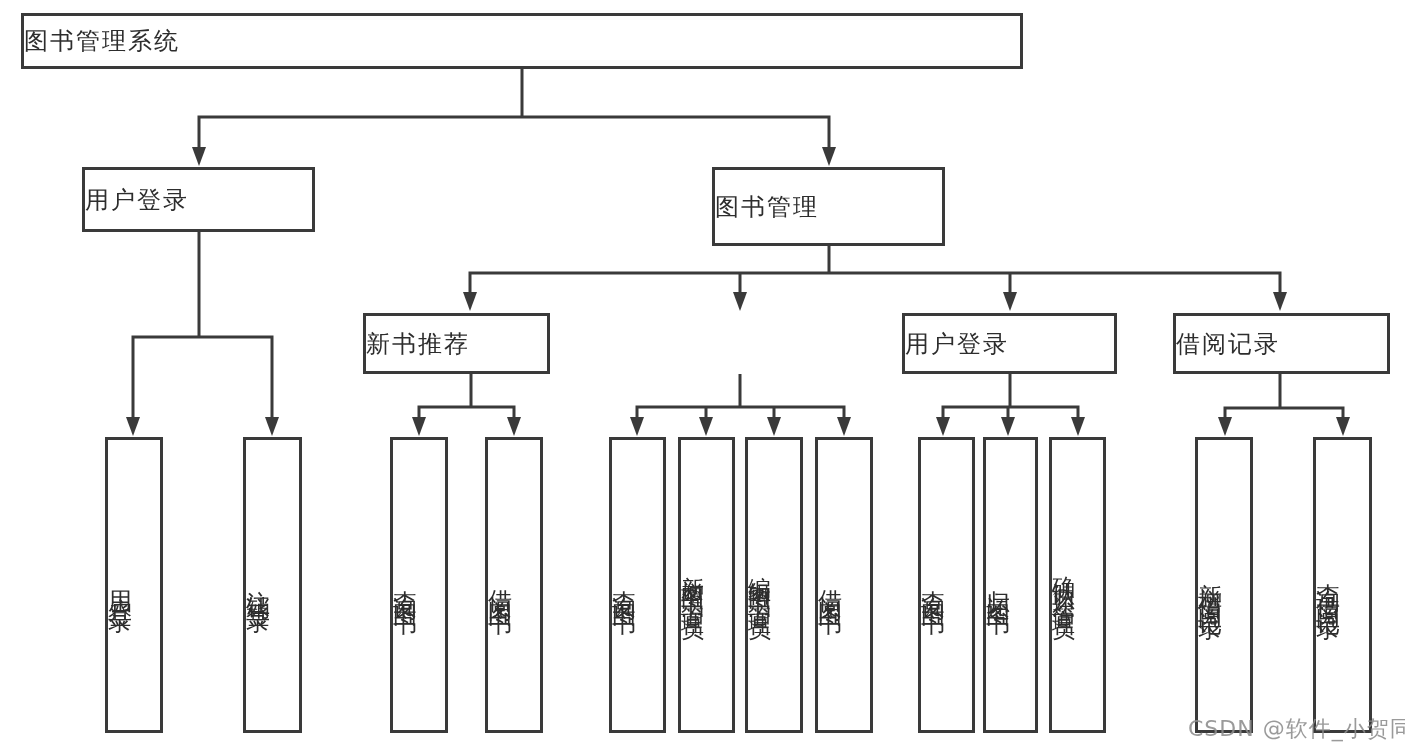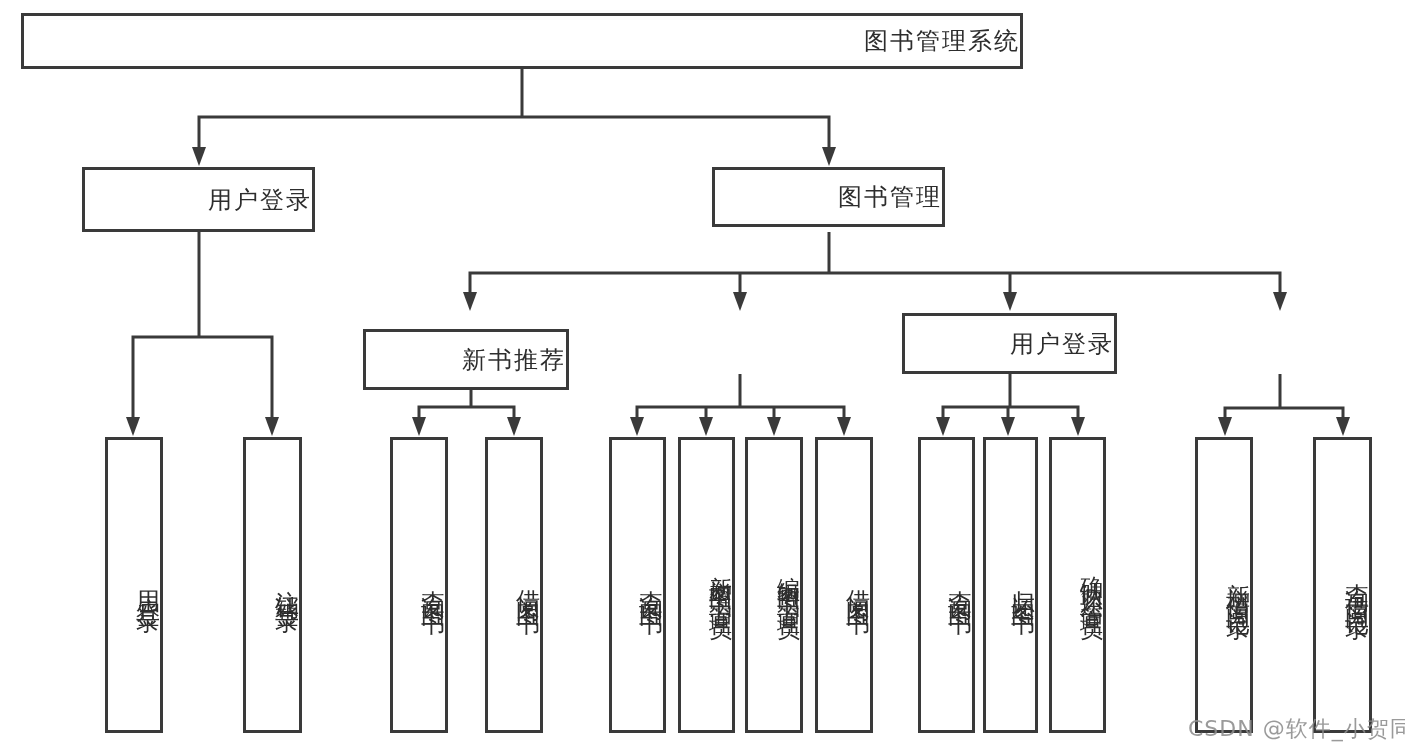--- a/index.html
+++ b/index.html
@@ -9,21 +9,21 @@
     background:#ffffff;
     font-family:"DejaVu Sans","Liberation Sans",sans-serif;
     overflow:hidden;
   }
   .wires{position:absolute;left:0;top:0;z-index:1;}
   .node{
     position:absolute;
     box-sizing:border-box;
     border:3px solid #3a3a3a;
     background:#ffffff;
-    display:flex;align-items:center;justify-content:flex-end;
+    display:flex;align-items:center;justify-content:flex-start;
     color:#2d2d2d;
     font-size:24px;
     z-index:2;
   }
   .node.h span{letter-spacing:2px;white-space:nowrap;}
   .node.v span{
     writing-mode:vertical-rl;
     text-orientation:mixed;
     letter-spacing:7px;
     line-height:1;
@@ -85,29 +85,32 @@
     </g>
   </svg>
 
   <div class="node h" style="left:21px;top:13px;width:1002px;height:56px">
     <span>图书管理系统</span>
   </div>
 
   <div class="node h" style="left:82px;top:167px;width:233px;height:65px">
     <span>用户登录</span>
   </div>
-  <div class="node h" style="left:712px;top:167px;width:233px;height:60px">
+  <div class="node h" style="left:712px;top:167px;width:233px;height:79px">
     <span>图书管理</span>
   </div>
 
-  <div class="node h" style="left:363px;top:329px;width:206px;height:61px">
+  <div class="node h" style="left:363px;top:313px;width:187px;height:61px">
     <span>新书推荐</span>
   </div>
   <div class="node h" style="left:902px;top:313px;width:215px;height:61px">
     <span>用户登录</span>
+  </div>
+  <div class="node h" style="left:1173px;top:313px;width:217px;height:61px">
+    <span>借阅记录</span>
   </div>
 
   <div class="node v" style="left:105px;top:437px;width:58px;height:296px">
     <span>用户登录</span>
   </div>
   <div class="node v" style="left:243px;top:437px;width:59px;height:296px">
     <span>注销登录</span>
   </div>
 
   <div class="node v" style="left:390px;top:437px;width:58px;height:296px">

